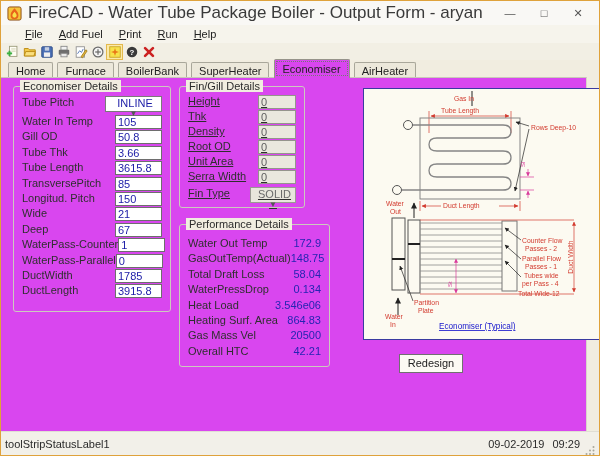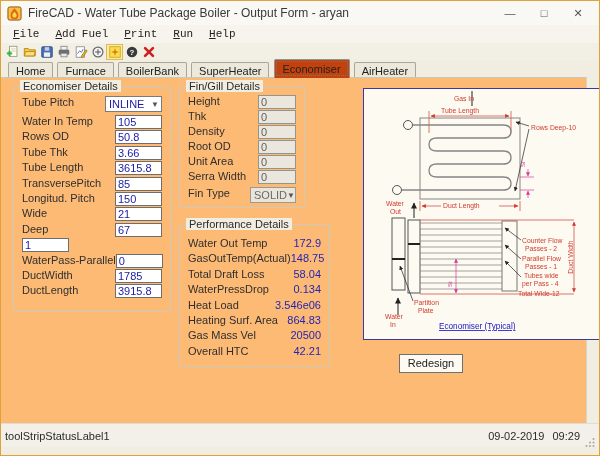--- a/index.html
+++ b/index.html
@@ -4,82 +4,82 @@
 <style>
   * { margin:0; padding:0; box-sizing:border-box; }
   html,body { width:600px; height:456px; }
   body { font-family:"Liberation Sans","DejaVu Sans",sans-serif; font-size:11px; color:#2e2e2e; }
 
   .window { position:relative; width:600px; height:456px; border:1px solid #dfa23b; background:#f1ede0; overflow:hidden; }
 
   
   .titlebar { position:absolute; left:0; top:0; right:0; height:24px; background:#f9f8f5; display:flex; align-items:center; padding-left:6px; }
   .app-icon { width:15px; height:15px; margin-right:6px; flex:0 0 auto; }
-  .title-text { font-size:12px; color:#3a3a3a; white-space:nowrap; }
+  .title-text { font-size:17px; color:#3a3a3a; white-space:nowrap; }
   .win-controls { position:absolute; right:4px; top:0; height:24px; display:flex; }
   .win-btn { width:34px; height:24px; display:flex; align-items:center; justify-content:center; color:#555; font-size:11px; cursor:default; }
 
   
-  .menubar { position:absolute; left:0; top:24px; right:0; height:18px; background:#f6f4ec; display:flex; align-items:center; padding-left:4px;font-family:Liberation Mono, monospace; }
+  .menubar { position:absolute; left:0; top:24px; right:0; height:18px; background:#f6f4ec; display:flex; align-items:center; padding-left:16px; }
   .menu-item { display:inline-block; padding:2px 8px; color:#222; }
   .menu-item::first-letter { text-decoration:underline; }
 
   
   .toolbar { position:absolute; left:0; top:42px; right:0; height:17px; background:#f2efe4; display:flex; align-items:center; padding-left:3px; }
   .tb-btn { width:17px; height:16px; display:flex; align-items:center; justify-content:center; }
   .tb-btn svg { width:14px; height:14px; }
   .tb-btn.hl { background:#fbe9a9; border:1px solid #e3b94d; }
 
   
   .tabs { position:absolute; left:0; top:58px; right:0; height:18px; padding-left:7px; }
   .tab { display:inline-block; padding:2px 7px 1px; margin-right:1px; background:#ece8da; border:1px solid #a9a79a; border-bottom:none; border-radius:2px 2px 0 0; position:relative; top:2px; color:#222;text-align:right; }
-  .tab.selected { background:#c2410c; top:0px; padding:3px 8px 3px; border-color:#96948a; outline:1px dotted #777; outline-offset:-3px; z-index:3; }
-
-  
-  .content { position:absolute; left:0; top:76px; width:586px; height:354px; background:#fdba74; border-top:1px solid #c9c7ba; border-right:1px solid #d9d6c9; }
+  .tab.selected { background:#d946ef; top:0px; padding:3px 8px 3px; border-color:#96948a; outline:1px dotted #777; outline-offset:-3px; z-index:3; }
+
+  
+  .content { position:absolute; left:0; top:76px; width:586px; height:354px; background:#d946ef; border-top:1px solid #c9c7ba; border-right:1px solid #d9d6c9; }
 
   .gbx { position:absolute; border:1px solid #cccabd; border-radius:3px; }
   .legend { position:absolute; top:-7px; left:6px; background:#f1ede0; padding:0 3px; color:#2b2b2b; white-space:nowrap; }
 
   .frow { display:flex; justify-content:space-between; height:15.4px; }
   .flabel { color:#2f2f2f; white-space:nowrap; }
   .fin-input { width:47px; height:14px; border:1px solid #6e6e6e; background:#fff; color:#1a1aa6; font:11px "Liberation Sans",sans-serif; padding:0 2px; }
   .fin-input:disabled { background:#eae8de; border-color:#94948c; color:#5e5e5e; }
 
-  .combo { width:57px; height:16px; border:1px solid #7a7a7a; background:#fff; display:flex; align-items:center; position:relative; }
+  .combo { width:57px; height:16px; border:1px solid #7a7a7a; background:#fff; display:flex; align-items:center; position:relative;flex-direction:column; }
   .combo-val { flex:1; padding-left:3px; color:#1a1aa6; }
   .combo-arrow { width:12px; height:100%; display:flex; align-items:center; justify-content:center; color:#555; font-size:8px; }
   .combo.disabled { background:#e8e6dc; border-color:#9a9a92; }
   .combo.disabled .combo-val { color:#6a6a6a; }
   .combo.fin-combo { width:46px; }
 
   
   .eco { left:12px; top:8px; width:158px; height:226px; padding:9px 8px 0 8px; }
   .eco .combo-row { height:17px; margin-bottom:2px; }
   
   .fin { left:178px; top:8px; width:126px; height:122px; padding:8px 8px 0 8px; }
-  .fin .frow { height:15px; }
+  .fin .frow { height:15px;text-decoration:underline; }
   .fin .fin-input { width:38px; }
   .fin .combo-row { margin-top:2px; }
   
   .perf { left:178px; top:146px; width:151px; height:143px; padding:12px 8px 0 8px; }
   .perf .frow { height:15.4px; }
   .pval { width:70px; text-align:right; color:#2525b2; }
 
   
   .diagram-panel { position:absolute; left:362px; top:10px; width:246px; height:252px; background:#fcfaf1; border:1px solid #3a3aa0; }
   .diagram-panel svg { width:100%; height:100%; display:block; }
   .dred { fill:#d23a2e; font-size:6.8px; }
   .dmag { fill:#d8399b; font-size:6px; }
   .cap { fill:#1515cc; font-size:8.2px; text-decoration:underline; }
 
   .redesign-btn { position:absolute; left:398px; top:276px; width:64px; height:19px; background:#fcfaf3; border:1px solid #707070; font:11px "Liberation Sans",sans-serif; color:#222; text-align:center; line-height:17px; }
 
   
-  .statusbar { position:absolute; left:0; bottom:8px; right:0; height:24px; background:#f2f0e9; border-top:1px solid #e0ded4; display:flex; align-items:center; padding:0 4px; }
+  .statusbar { position:absolute; left:0; bottom:0; right:0; height:24px; background:#f2f0e9; border-top:1px solid #e0ded4; display:flex; align-items:center; padding:0 4px; }
   .status-left { flex:1; color:#2b2b2b; }
   .status-date { margin-right:8px; color:#2b2b2b; }
   .status-time { color:#2b2b2b; }
   .grip { width:10px; height:10px; margin-left:5px; align-self:flex-end; }
 </style>
 </head>
 <body>
 
 <div class="window">
 
@@ -193,21 +193,21 @@
         <div class="combo">
           <span class="combo-val">INLINE</span>
           <span class="combo-arrow">▼</span>
         </div>
       </div>
       <div class="frow">
           <span class="flabel">Water In Temp</span>
           <input class="fin-input" value="105" style="">
         </div>
       <div class="frow">
-          <span class="flabel">Rows OD</span>
+          <span class="flabel">Gill OD</span>
           <input class="fin-input" value="50.8" style="">
         </div>
       <div class="frow">
           <span class="flabel">Tube Thk</span>
           <input class="fin-input" value="3.66" style="">
         </div>
       <div class="frow">
           <span class="flabel">Tube Length</span>
           <input class="fin-input" value="3615.8" style="">
         </div>
@@ -221,20 +221,21 @@
         </div>
       <div class="frow">
           <span class="flabel">Wide</span>
           <input class="fin-input" value="21" style="">
         </div>
       <div class="frow">
           <span class="flabel">Deep</span>
           <input class="fin-input" value="67" style="">
         </div>
       <div class="frow">
+          <span class="flabel">WaterPass-Counter</span>
           <input class="fin-input" value="1" style="">
         </div>
       <div class="frow">
           <span class="flabel">WaterPass-Parallel</span>
           <input class="fin-input" value="0" style="">
         </div>
       <div class="frow">
           <span class="flabel">DuctWidth</span>
           <input class="fin-input" value="1785" style="">
         </div>

